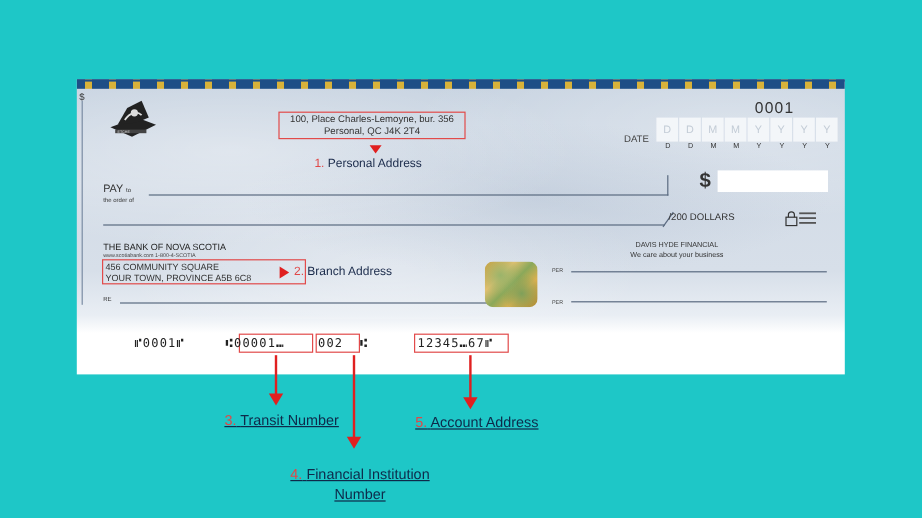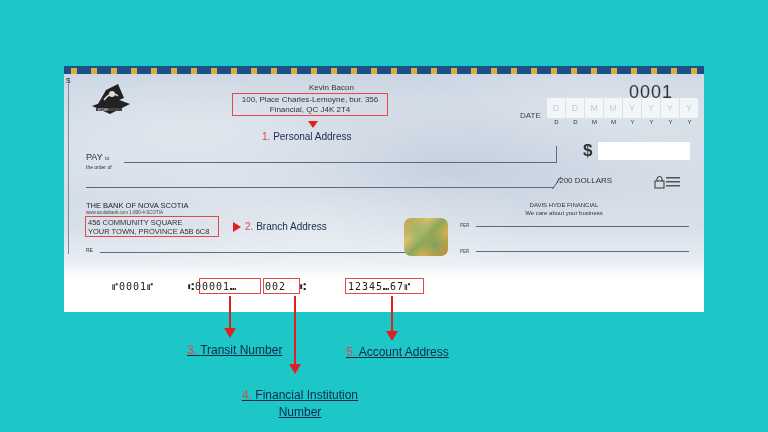--- a/index.html
+++ b/index.html
@@ -37,21 +37,21 @@
     left: 168px; top: 27px; width: 156px; height: 23px; border: 1px solid #e24a4a;
     font-size: 8px; color: #333; text-align: center; line-height: 10px; padding-top: 1px;
   }
   .arrow-down-small {
     left: 244px; top: 55px; width: 0; height: 0;
     border-left: 5px solid transparent; border-right: 5px solid transparent; border-top: 7px solid #e02020;
   }
   .callout-1 { left: 198px; top: 65px; font-size: 10px; color: #1a2a4a; }
   .callout-num { color: #e04848; }
 
-  .cheque-no { left: 565px; top: 16px; font-size: 18px; color: #333; letter-spacing: 1px; }
+  .cheque-no { left: 565px; top: 16px; font-size: 13px; color: #333; letter-spacing: 1px; }
   .date-label { left: 456px; top: 45px; font-size: 8px; color: #444; }
   .date-boxes { left: 483px; top: 32px; display: flex; }
   .date-box {
     width: 18px; height: 20px; background: #f3f6f9; margin-right: 1px;
     font-size: 9px; color: #c3ccd6; text-align: center; line-height: 20px;
   }
   .date-labels { left: 483px; top: 53px; display: flex; }
   .date-lbl { width: 19px; text-align: center; font-size: 6px; color: #333; }
 
   .pay-label { left: 22px; top: 86px; font-size: 9px; color: #333; }
@@ -63,21 +63,21 @@
   .amount-box { left: 534px; top: 76px; width: 92px; height: 18px; background: #ffffff; }
 
   .words-line { left: 22px; top: 121px; width: 468px; height: 1px; background: #5a6a80; }
   .words-slash { left: 488px; top: 108px; width: 1px; height: 15px; background: #5a6a80; transform: rotate(35deg); transform-origin: bottom; }
   .dollars-text { left: 493px; top: 110px; font-size: 8px; color: #333; }
   .lock { left: 590px; top: 109px; width: 28px; height: 14px; }
 
   .bank-name { left: 22px; top: 135px; font-size: 7.5px; color: #222; }
   .bank-web { left: 22px; top: 144px; font-size: 4.5px; color: #444; }
   .branch-box {
-    left: 21px; top: 150px; width: 134px; height: 21px; border: 1px solid #e24a4a;
+    left: 21px; top: 150px; width: 170px; height: 21px; border: 1px solid #e24a4a;
     font-size: 7.5px; color: #333; line-height: 9px; padding: 1px 2px;
   }
   .arrow-right-small {
     left: 169px; top: 156px; width: 0; height: 0;
     border-top: 5px solid transparent; border-bottom: 5px solid transparent; border-left: 8px solid #e02020;
   }
   .callout-2 { left: 181px; top: 155px; font-size: 10px; color: #1a2a4a; }
 
   .re-label { left: 22px; top: 181px; font-size: 5px; color: #333; }
   .re-line { left: 36px; top: 186px; width: 340px; height: 1px; background: #5a6a80; }
@@ -125,24 +125,23 @@
 
   <svg class="abs logo" viewBox="0 0 52 40">
     <polygon points="8,26 30,18 46,24 26,34" fill="#222"></polygon>
     <polygon points="14,24 22,10 34,4 40,18 30,22" fill="#222"></polygon>
     <path d="M20,20 C24,14 30,12 34,16" stroke="#ddd" stroke-width="1.5" fill="none"></path>
     <circle cx="28" cy="14" r="3" fill="#ddd"></circle>
     <rect x="12" y="28" width="26" height="3" fill="#444"></rect>
     <text x="14" y="30.5" font-size="3" fill="#ddd" font-family="Liberation Sans, sans-serif">ETCHE</text>
   </svg>
 
-  <div class="abs personal-name">Kevin Bacon</div>
   <div class="abs personal-box">
     <div>100, Place Charles-Lemoyne, bur. 356</div>
-    <div>Financial, QC J4K 2T4</div>
+    <div>Personal, QC J4K 2T4</div>
   </div>
   <div class="abs arrow-down-small"></div>
   <div class="abs callout-1">
     <span class="callout-num">1.</span>
     <span>Personal Address</span>
   </div>
 
   <div class="abs cheque-no">0001</div>
   <div class="abs date-label">DATE</div>
   <div class="abs date-boxes">

